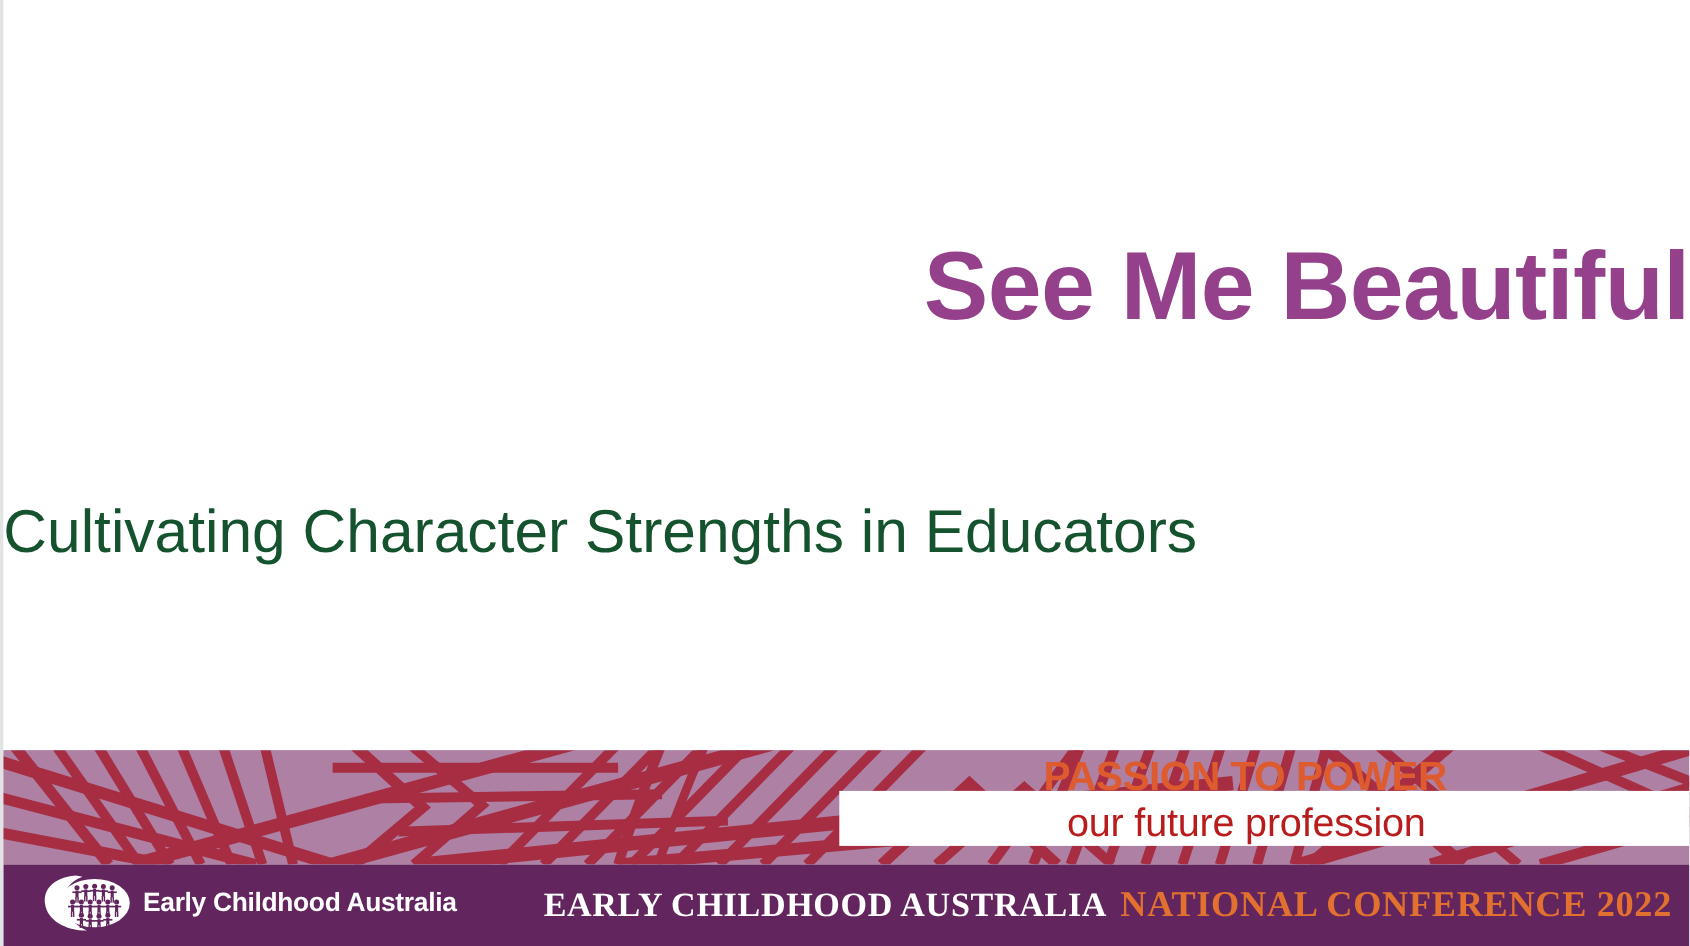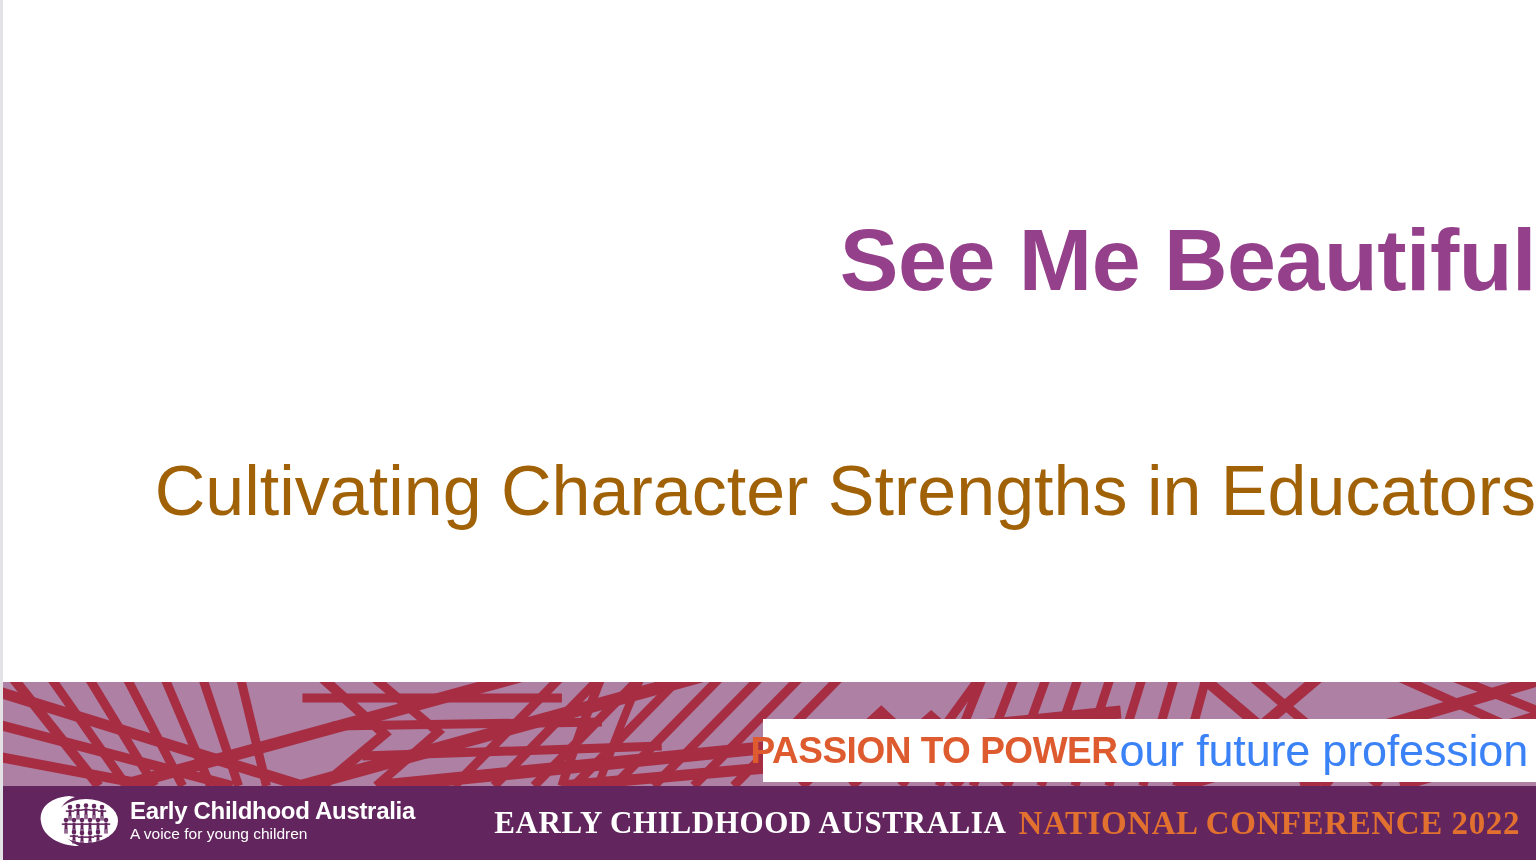--- a/index.html
+++ b/index.html
@@ -42,26 +42,26 @@
     line-height: 1.0;
     letter-spacing: -0.5px;
     color: #95408a;
     white-space: nowrap;
   }
   .slide-subtitle {
     position: absolute;
     left: 0;
     right: 0;
     top: 455px;
-    text-align: right;
+    text-align: left;
     font-family: "Liberation Sans", sans-serif;
     font-weight: normal;
-    font-size: 70px;
+    font-size: 55px;
     line-height: 1.05;
-    color: #a16207;
+    color: #14532d;
     white-space: nowrap;
   }
 
   
   .pattern-band {
     position: absolute;
     left: 0;
     top: 682px;
     width: 100%;
     height: 104px;
@@ -73,42 +73,43 @@
     width: 100%;
     height: 100%;
   }
 
   
   .tagline-box {
     position: absolute;
     left: 760px;
     top: 719px;
     right: 0;
-    height: 63px;
+    height: 50px;
     background: #ffffff;
     display: flex;
     align-items: center;
     justify-content: flex-end;
-    padding-right: 8px;
+    padding-right: 35px;
     box-sizing: border-box;
     white-space: nowrap;
+    flex-direction: column;
   }
   .tagline-strong {
     font-family: "Liberation Sans", sans-serif;
     font-weight: bold;
     font-size: 37px;
     letter-spacing: -0.5px;
     color: #dd5b2e;
   }
   .tagline-light {
     font-family: "Liberation Sans", sans-serif;
     font-weight: normal;
-    font-size: 45px;
+    font-size: 36px;
     letter-spacing: -0.2px;
-    color: #3b82f6;
+    color: #b91c1c;
     margin-left: 2px;
   }
 
   
   .bottom-bar {
     position: absolute;
     left: 0;
     top: 786px;
     width: 100%;
     height: 74px;
@@ -375,21 +376,20 @@
           <circle cx="59" cy="39" r="2.3"></circle>
             <rect x="57.6" y="41.6" width="2.8" height="5.4"></rect>
           <rect x="54.8" y="42.4" width="8.4" height="1.5"></rect>
           <rect x="57.4" y="46.6" width="1.3" height="4"></rect>
             <rect x="59.3" y="46.6" width="1.3" height="4"></rect>
         </g>
       </g>
     </svg>
     <div class="logo-text">
       <div class="logo-name">Early Childhood Australia</div>
-      <div class="logo-tagline">A voice for young children</div>
     </div>
   </div>
 
   <div class="conference-line">
     <span class="conf-white">EARLY CHILDHOOD AUSTRALIA</span>
     <span class="conf-orange">NATIONAL CONFERENCE 2022</span>
   </div>
 
 </div>
 

